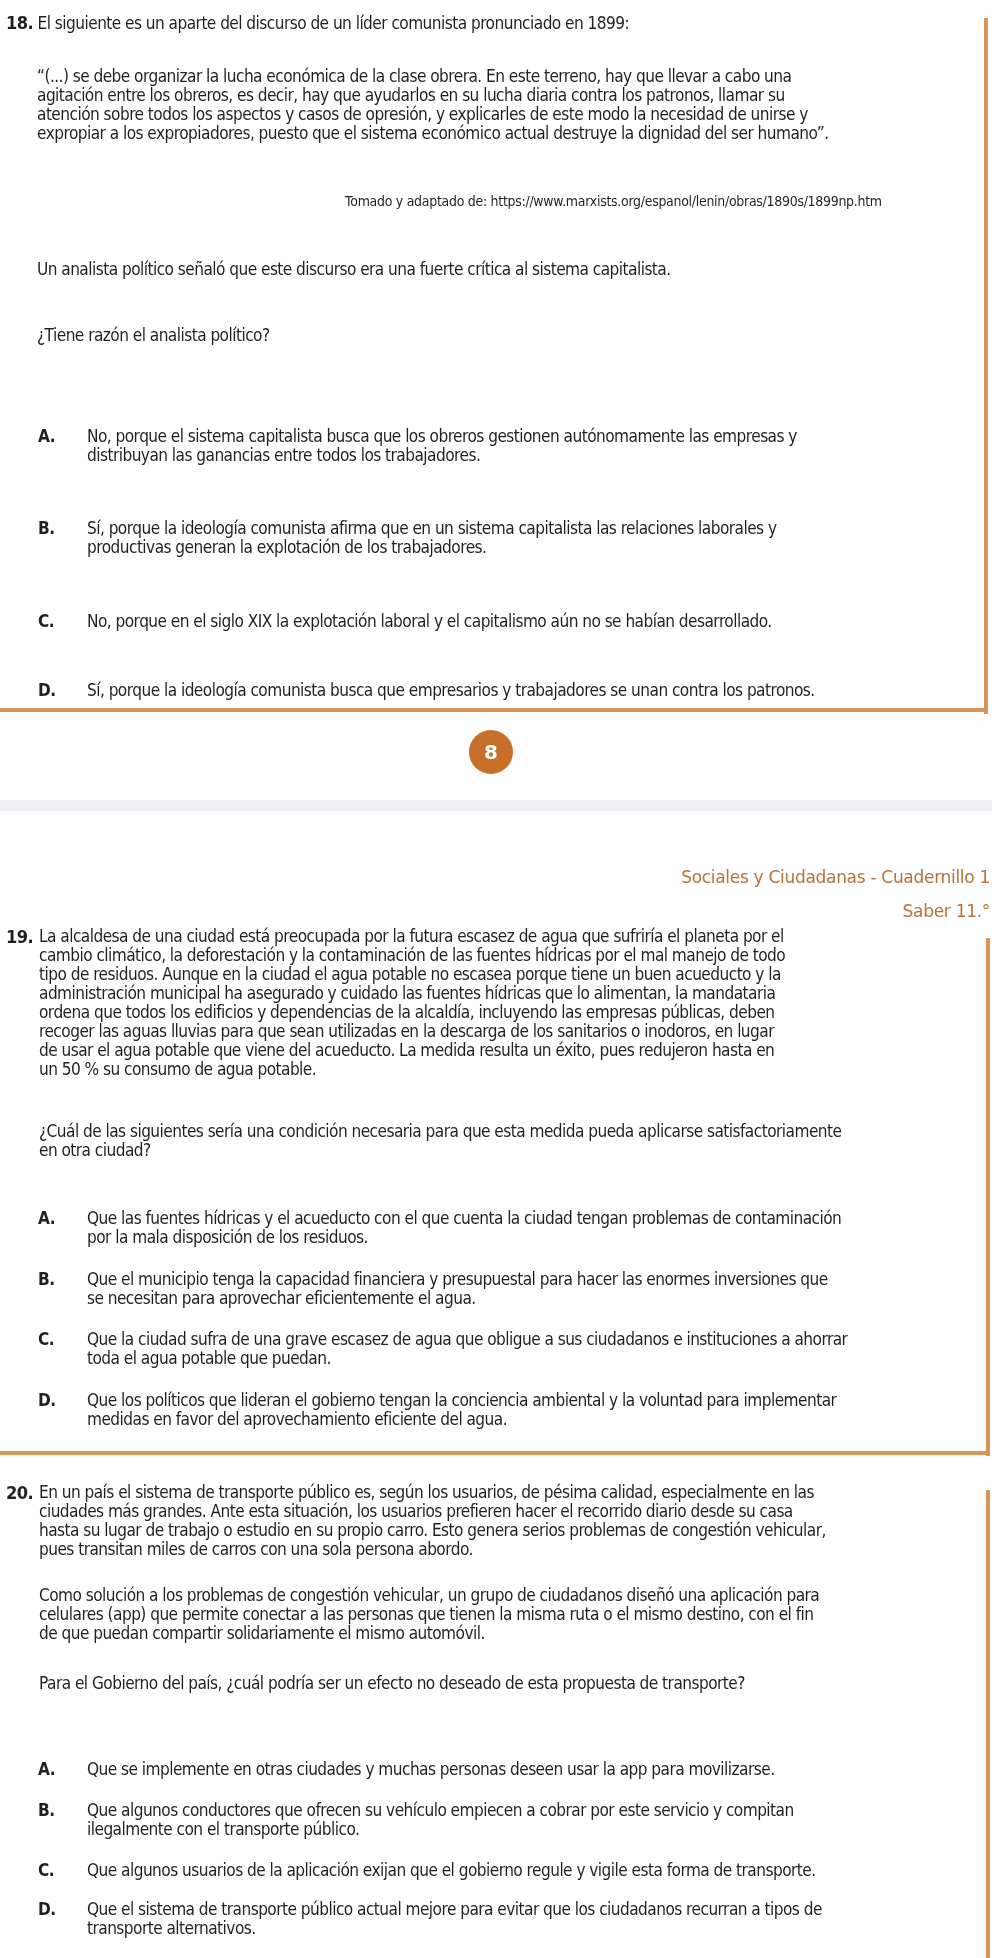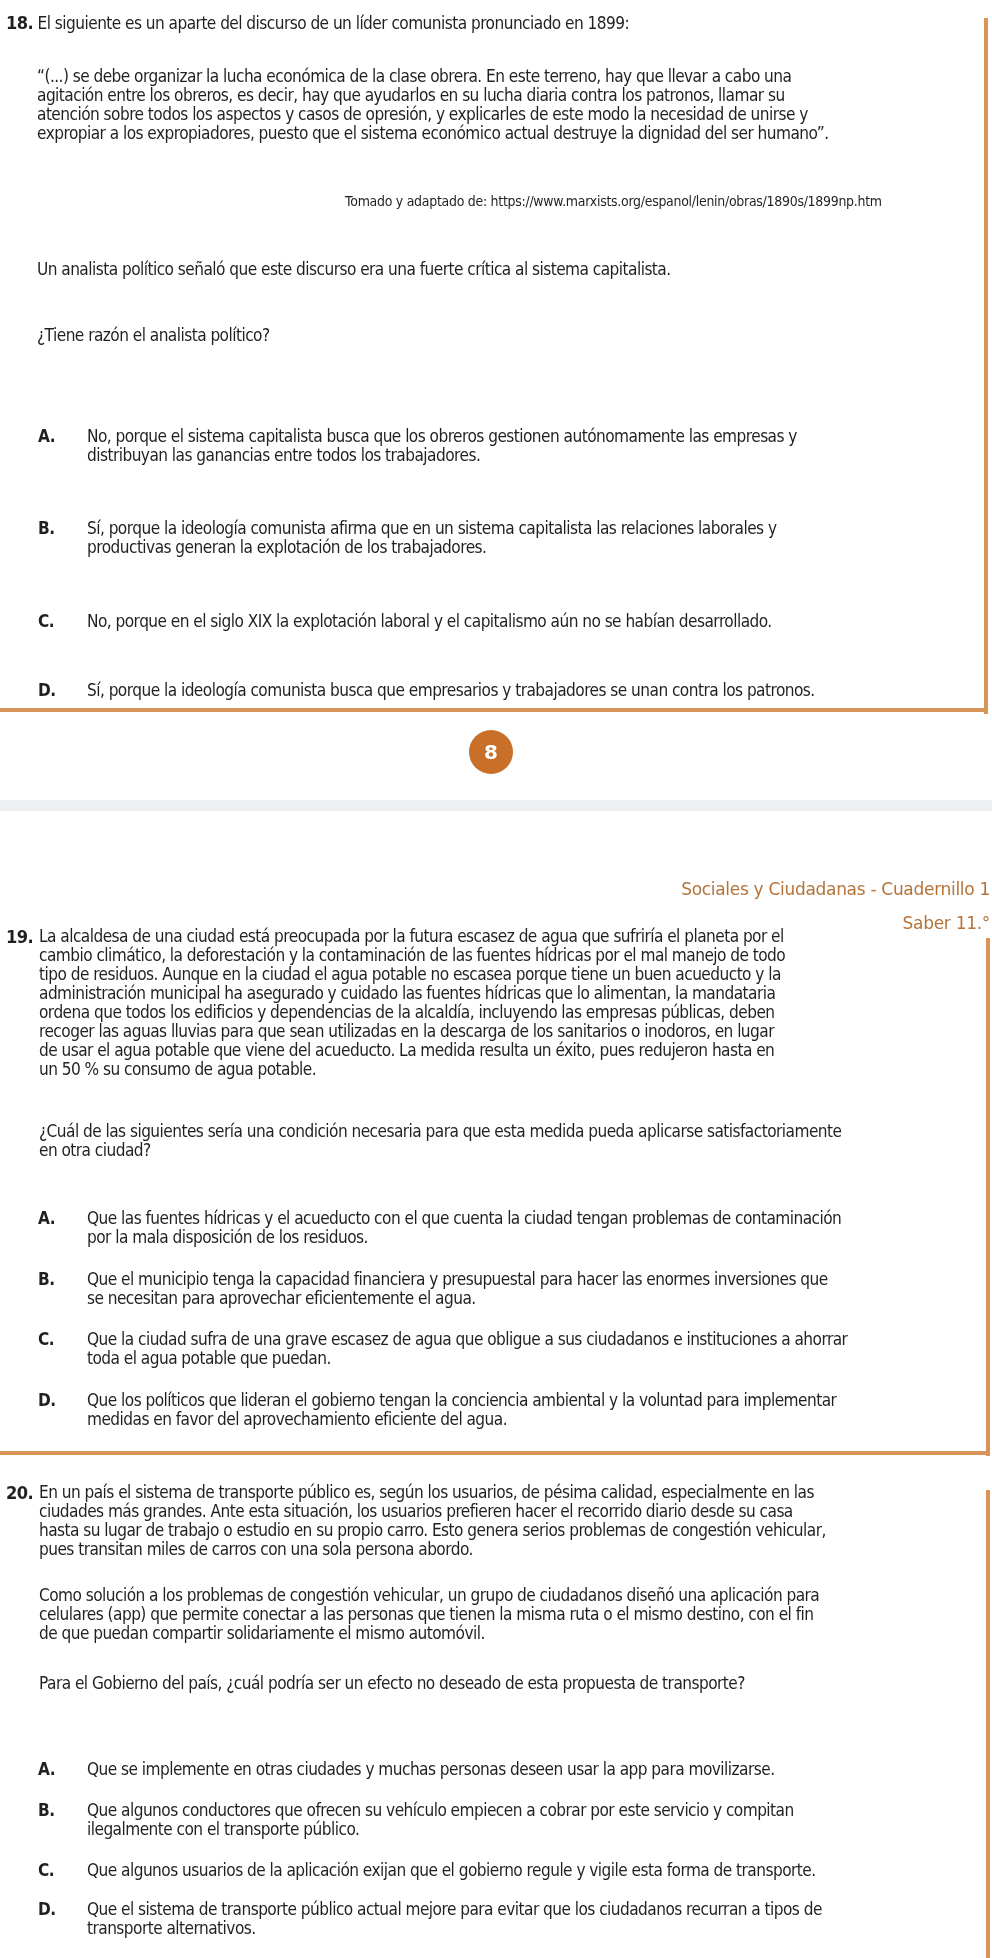--- a/index.html
+++ b/index.html
@@ -16,21 +16,21 @@
   .letter { font-weight:bold; font-size:17px; position:absolute; left:38px; }
   .opt { position:absolute; left:87px; }
   .small { font-size:13.5px; line-height:16px; letter-spacing:-0.3px; transform:scaleX(0.93); transform-origin:left top; white-space:nowrap; }
   .border-right { position:absolute; width:4px; background:#d9945a; }
   .border-bottom { position:absolute; height:4px; background:#d9945a; }
   .page-circle {
     position:absolute; left:469px; top:730px; width:44px; height:44px; border-radius:50%;
     background:#c8702a; color:#fff; font-weight:bold; font-size:20px; text-align:center; line-height:44px;
   }
   .gray-band { position:absolute; left:0; top:800px; width:992px; height:11px; background:#eef0f4; }
-  .header-text { color:#b5733a; font-size:17px; line-height:19px; text-align:right; position:absolute; right:0; letter-spacing:-0.3px;margin-top:12px; }
+  .header-text { color:#b5733a; font-size:17px; line-height:19px; text-align:right; position:absolute; right:0; letter-spacing:-0.3px; }
 </style>
 </head>
 <body>
 
 <div>
   <div class="border-right" style="left:984px; top:18px; height:696px;"></div>
   <div class="border-bottom" style="left:0; top:708px; width:988px;"></div>
 
   <div class="abs t" style="left:6px; top:13px;">
     <span class="qnum">18.</span>

